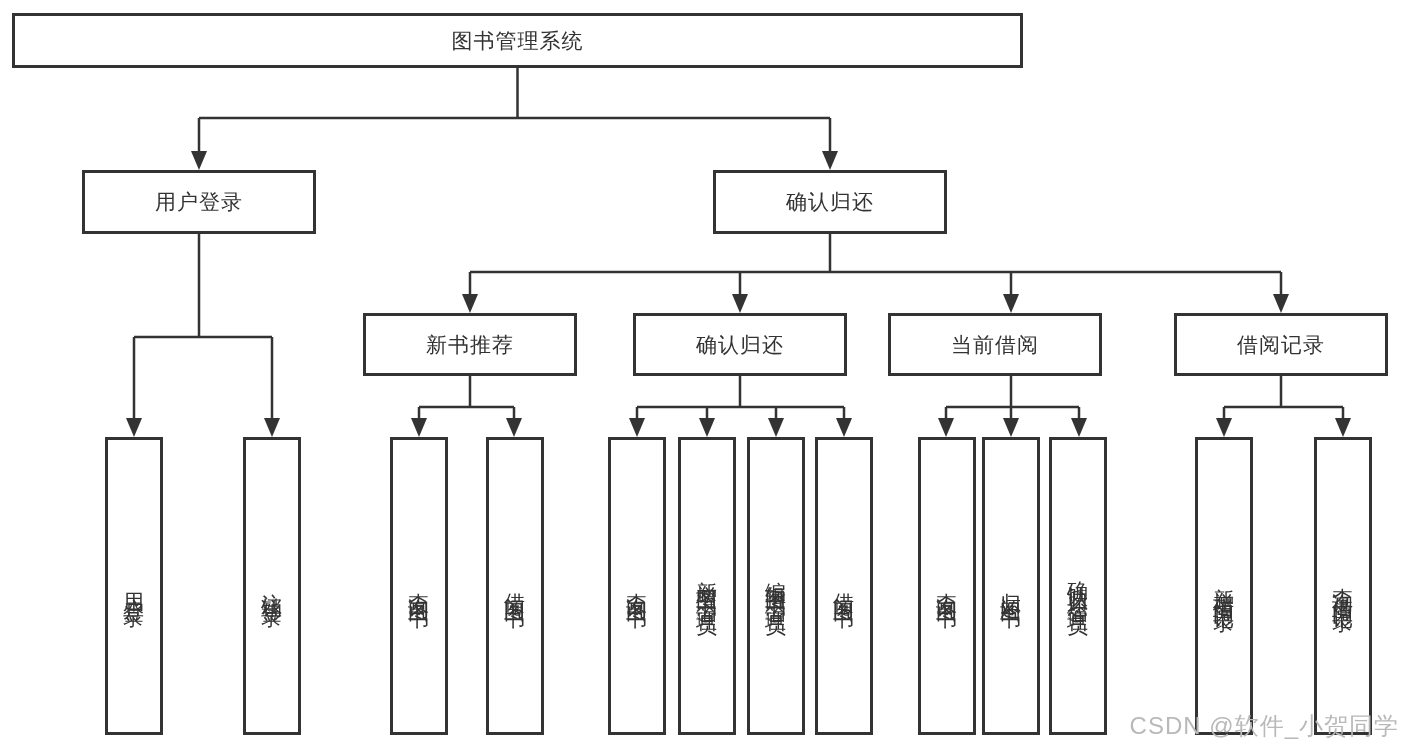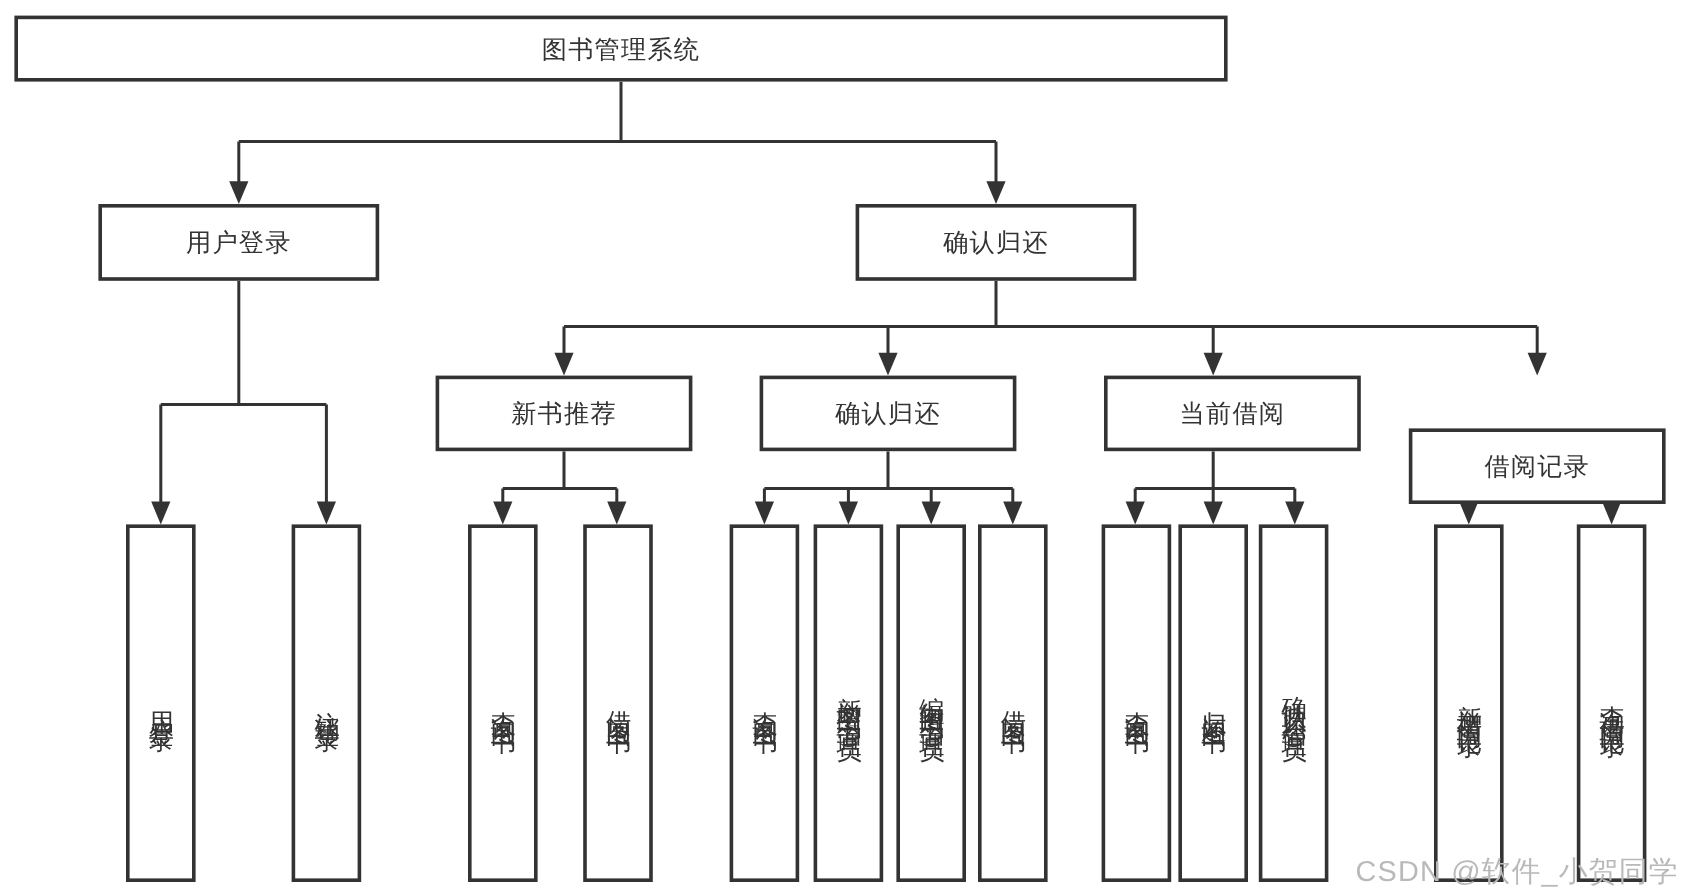--- a/index.html
+++ b/index.html
@@ -118,24 +118,24 @@
   <div class="box lvl2" style="left:713px;">
     <span class="hlabel">确认归还</span>
   </div>
 
   <div class="box lvl3" style="left:363px;">
     <span class="hlabel">新书推荐</span>
   </div>
   <div class="box lvl3" style="left:633px;">
     <span class="hlabel">确认归还</span>
   </div>
-  <div class="box lvl3" style="left:920px;">
+  <div class="box lvl3" style="left:888px;">
     <span class="hlabel">当前借阅</span>
   </div>
-  <div class="box lvl3" style="left:1174px;margin-top:44px;">
+  <div class="box lvl3" style="left:1174px;">
     <span class="hlabel">借阅记录</span>
   </div>
 
   <div class="box leaf" style="left:105px;">
     <span class="vtext">用户登录</span>
   </div>
   <div class="box leaf" style="left:243px;">
     <span class="vtext">注销登录</span>
   </div>
 

